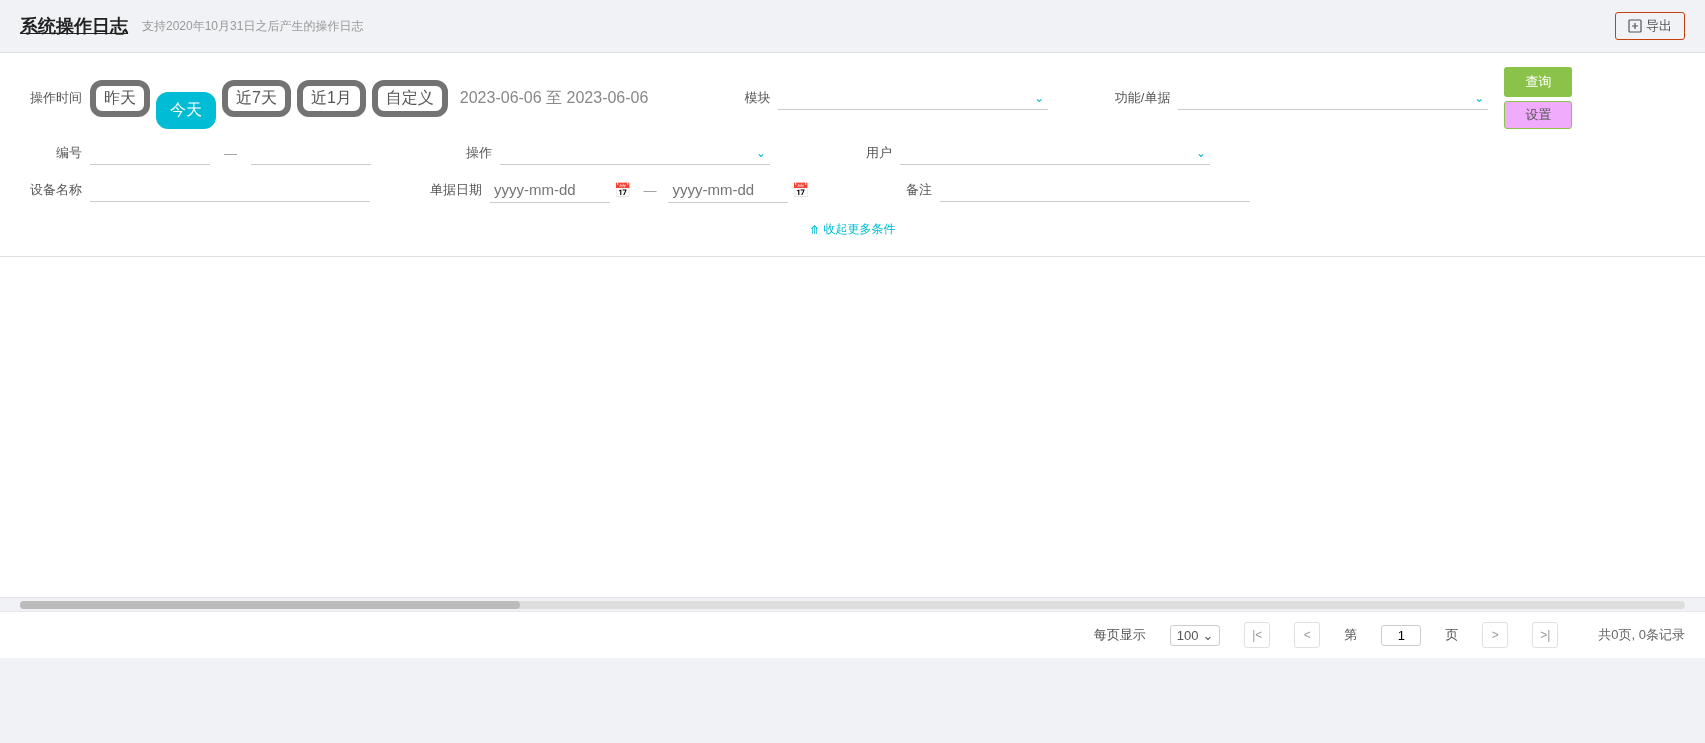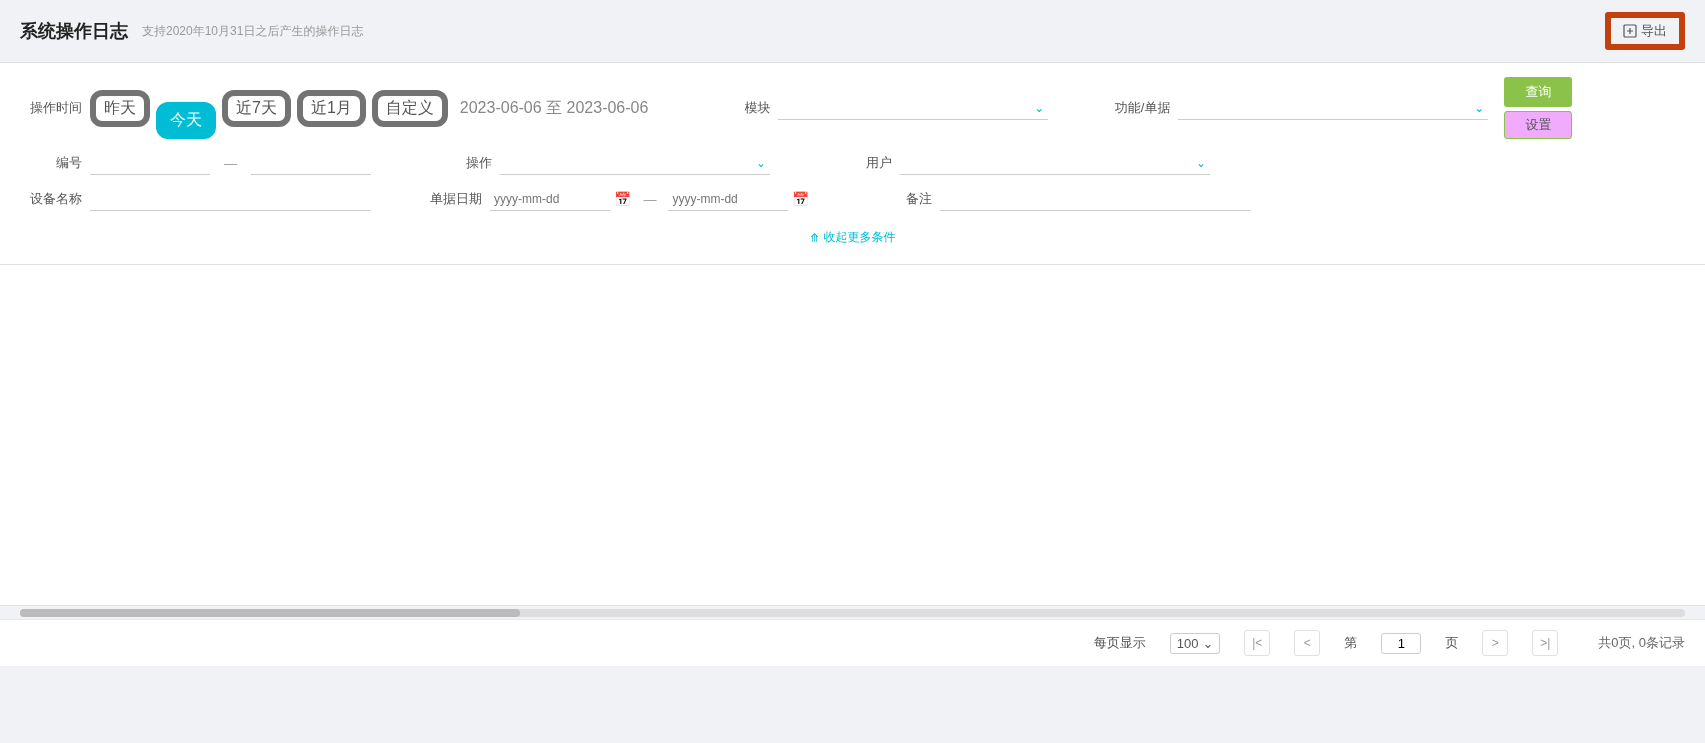--- a/index.html
+++ b/index.html
@@ -9,33 +9,34 @@
       display: flex;
       align-items: center;
       padding: 12px 20px;
       background: #f0f2f5;
       border-bottom: 1px solid #e0e0e0;
     }
     .page-title {
       font-size: 18px;
       font-weight: bold;
       color: #222;
+      text-decoration: underline;
     }
     .page-subtitle {
       margin-left: 14px;
       font-size: 12px;
       color: #999;
     }
     .export-btn {
       margin-left: auto;
       display: flex;
       align-items: center;
       gap: 4px;
       background: none;
-      border: 6px solid #c2410c;
+      border: 1px solid #c2410c;
       padding: 4px 12px;
       border-radius: 3px;
       cursor: pointer;
       font-size: 13px;
       color: #555;
     }
 
     .filter-panel {
       background: #fff;
       padding: 14px 20px 8px 20px;
@@ -160,21 +161,21 @@
       display: flex;
       align-items: center;
       gap: 4px;
       flex: 1;
     }
     .date-input {
       border: none;
       border-bottom: 1px solid #ccc;
       outline: none;
       padding: 4px 4px;
-      font-size: 12px;
+      font-size: 15px;
       width: 120px;
       background: transparent;
       color: #bbb;
     }
     .calendar-icon {
       color: #00bcd4;
       font-size: 14px;
       cursor: pointer;
     }
 

